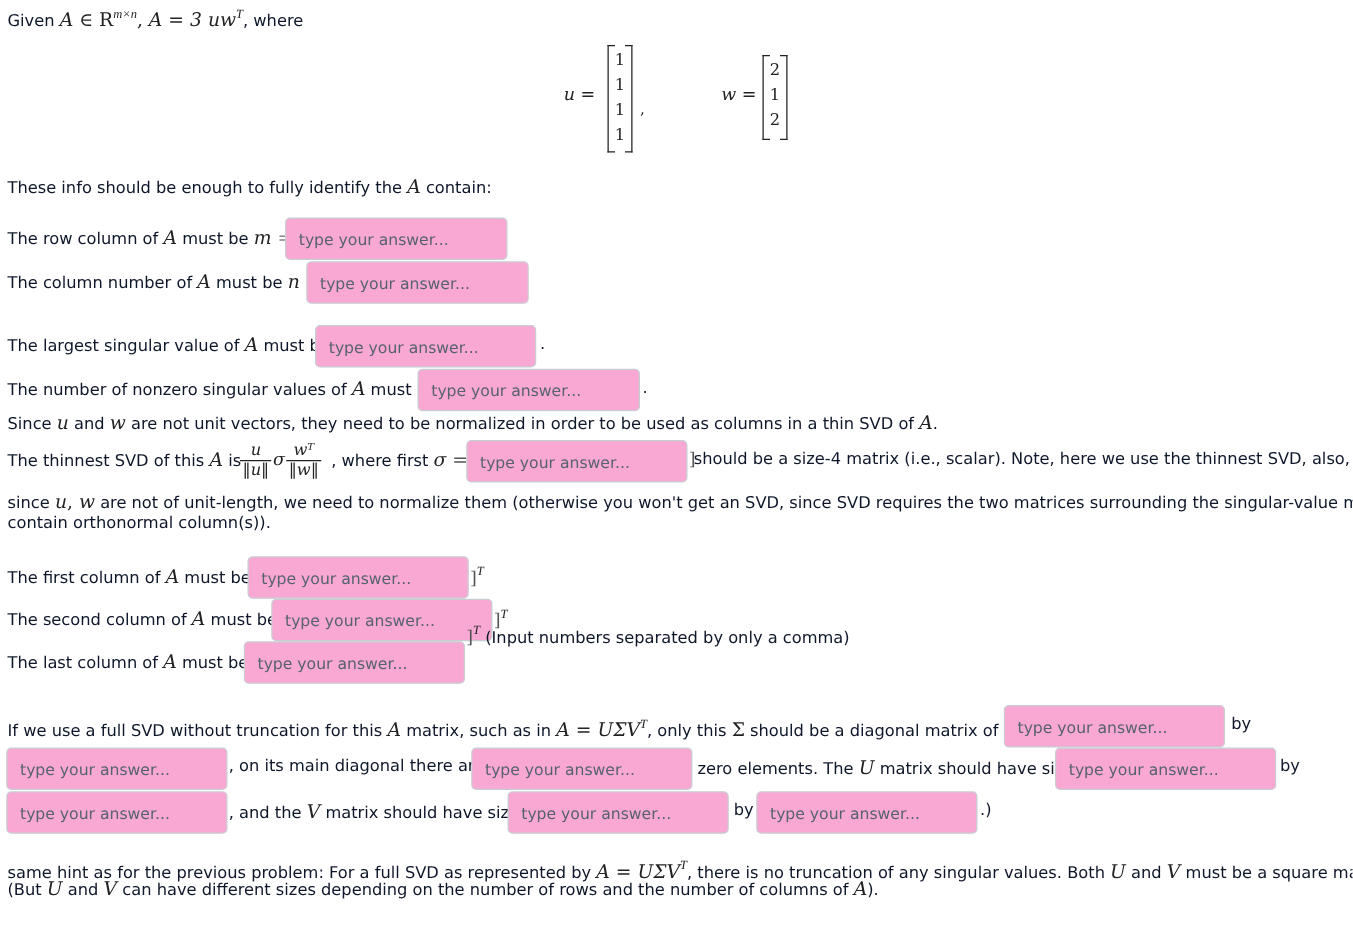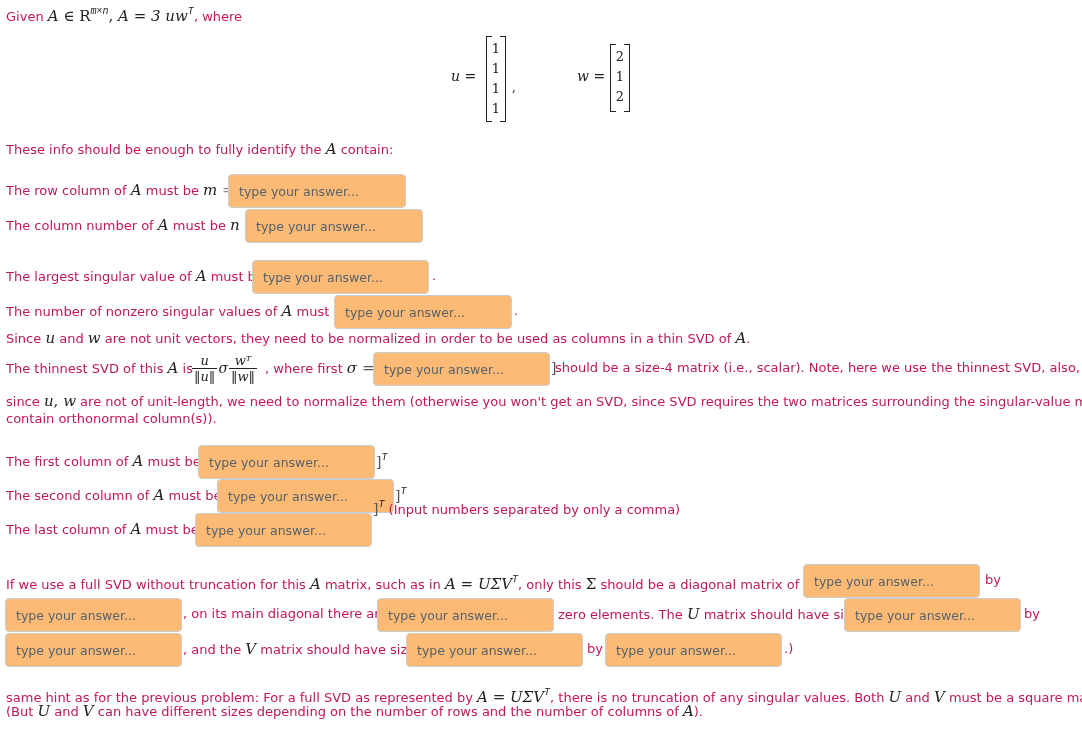--- a/index.html
+++ b/index.html
@@ -1,26 +1,26 @@
 <!DOCTYPE html>
 <html><head>
 <meta charset="utf-8">
 <style>
   html, body { margin:0; padding:0; background:#ffffff; }
   body { width:1082px; height:747px; position:relative; overflow:hidden;
          font-family:"DejaVu Sans", "Liberation Sans", sans-serif; font-size:13px; color:#2d3b45; }
   .abs { position:absolute; white-space:nowrap; line-height:18px; }
   .m { font-family:"DejaVu Serif", "Liberation Serif", serif; font-style:italic; font-size:15px; color:#222; }
   .mu { font-family:"DejaVu Serif", "Liberation Serif", serif; font-size:15px; color:#222; }
-  .sup { font-family:Liberation Mono, monospace; font-style:italic; font-size:10px; vertical-align:7px; color:#222;text-align:center; }
+  .sup { font-family:Liberation Serif, serif; font-style:italic; font-size:10px; vertical-align:7px; color:#222;text-align:center; }
   .inp { position:absolute; box-sizing:border-box; height:34px; border:1px solid #c7cdd1; border-radius:4px;
-         background:#fdba74; font-family:"DejaVu Sans","Liberation Sans",sans-serif; font-size:12.5px; color:#2d3b45;
+         background:#f9a8d4; font-family:"DejaVu Sans","Liberation Sans",sans-serif; font-size:12.5px; color:#2d3b45;
          padding:0 10px; outline:none; }
   .inp::placeholder { color:#56626b; }
-  .txt { font-size:13px; color:#be185d; }
+  .txt { font-size:13px; color:#0f172a; }
   .brk { font-family:"DejaVu Serif", "Liberation Serif", serif; color:#555; font-size:14px; }
   .frac { display:inline-block; vertical-align:middle; text-align:center; margin:0 1px; }
   .frac .num { display:block; font-family:"DejaVu Serif","Liberation Serif",serif; font-style:italic; font-size:13px; line-height:15px; padding:0 2px; border-bottom:1px solid #222; color:#222; }
   .frac .den { display:block; font-family:"DejaVu Serif","Liberation Serif",serif; font-style:italic; font-size:13px; line-height:15px; padding:0 2px; color:#222; }
 </style>
 </head>
 <body>
 
 <div class="abs" style="left:6px;top:3px;">
   <span class="txt">Given </span><span class="m">A</span><span class="mu"> ∈ R</span><span class="sup">m×n</span><span class="mu">,  </span><span class="m">A</span><span class="m"> = 3 uw</span><span class="sup">T</span><span class="txt">, where</span>

